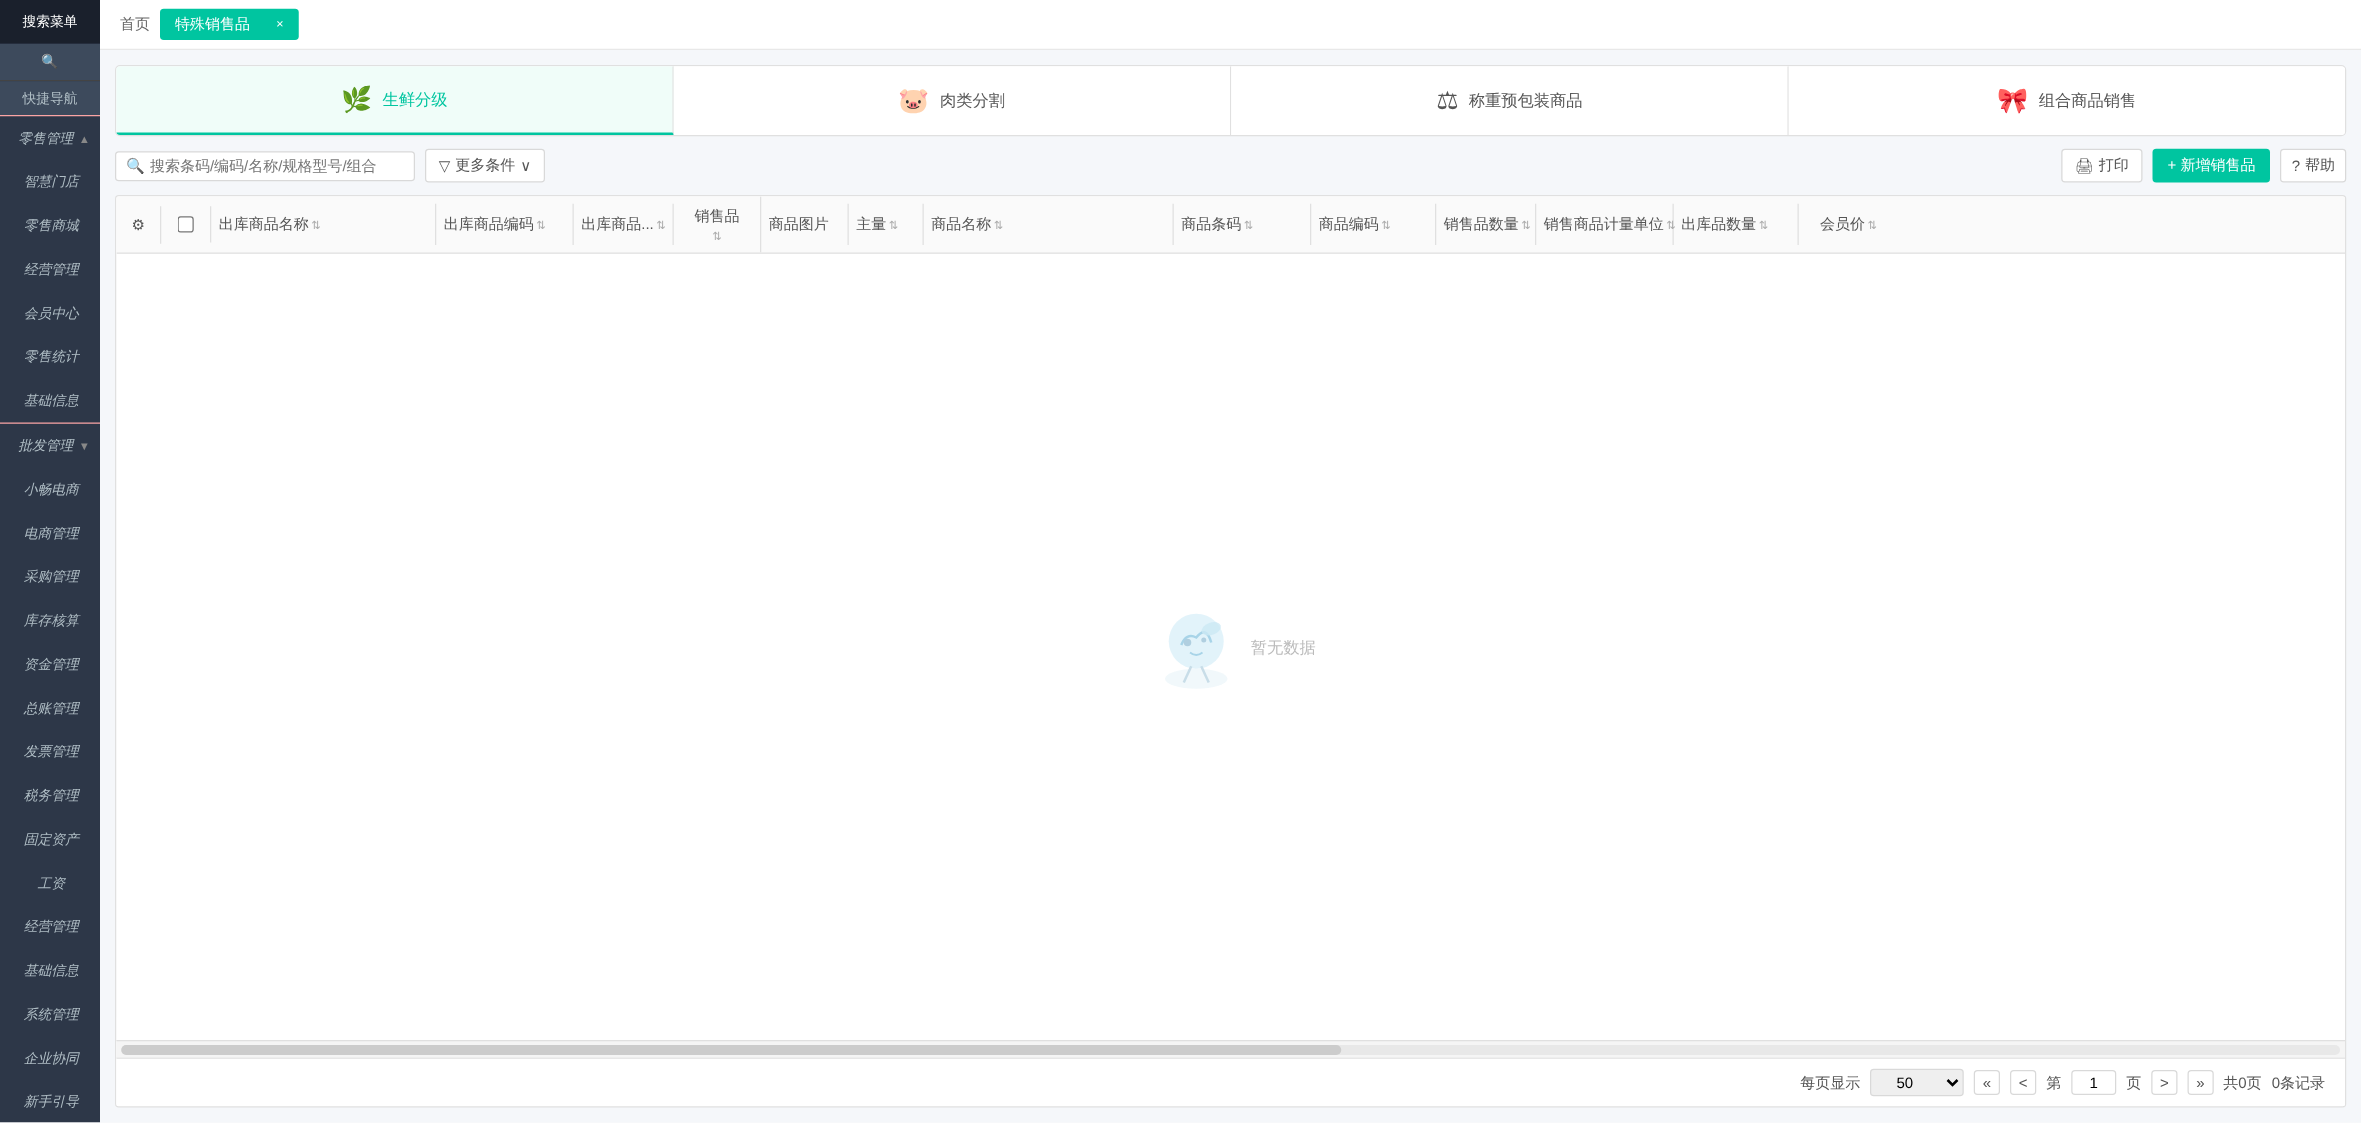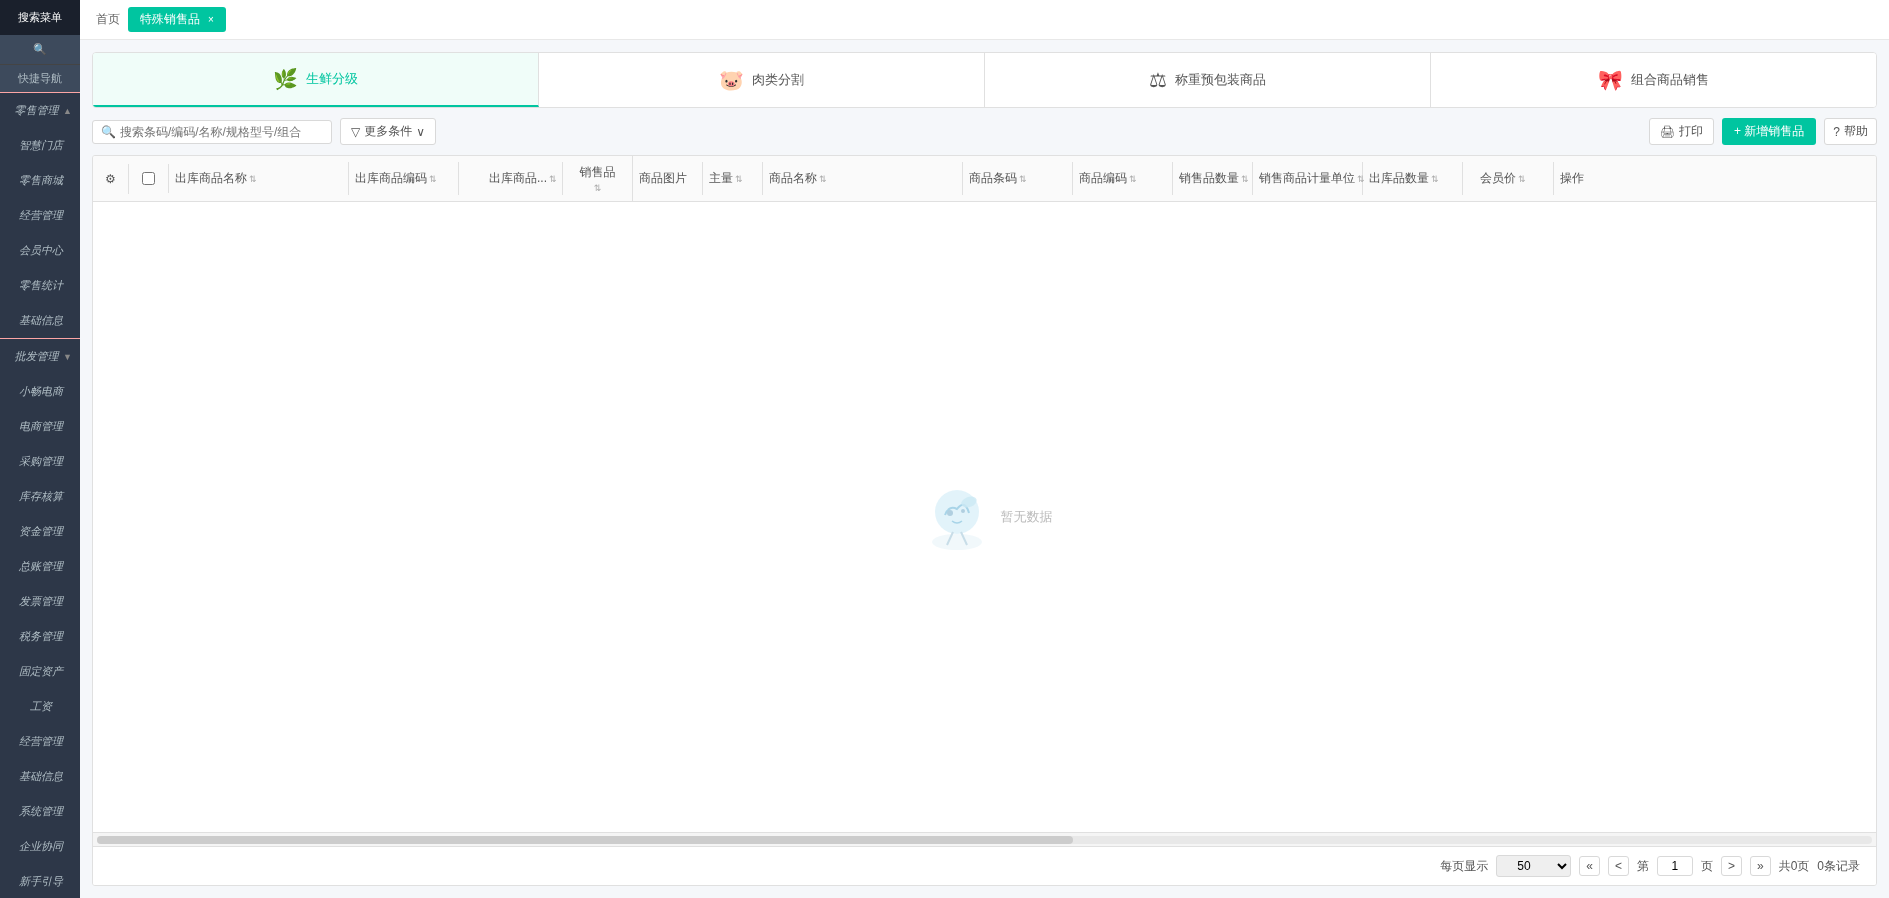--- a/index.html
+++ b/index.html
@@ -88,21 +88,21 @@
       cursor: pointer;
     }
     .topbar-tab {
       background: #00c5a0;
       color: #fff;
       padding: 4px 12px;
       border-radius: 3px;
       font-size: 12px;
       display: flex;
       align-items: center;
-      gap: 8px;
+      gap: 21px;
       cursor: pointer;
     }
     .topbar-tab .close-x {
       font-size: 10px;
       cursor: pointer;
     }
 
     
     .content {
       flex: 1;
@@ -258,21 +258,21 @@
       gap: 2px;
       white-space: nowrap;
       flex-shrink: 0;
     }
     .th:last-child { border-right: none; }
     .th .sort-icon { font-size: 9px; color: #aaa; }
     .th-checkbox { width: 40px; justify-content: center; }
     .th-settings { width: 36px; justify-content: center; }
     .th-name { width: 180px; }
     .th-code { width: 110px; }
-    .th-spec { width: 80px; margin-left: 24px; }
+    .th-spec { width: 80px; }
     .th-selling { width: 70px; flex-direction: column; }
     .th-img { width: 70px; }
     .th-main { width: 60px; }
     .th-goods-name { width: 200px; }
     .th-barcode { width: 110px; }
     .th-goods-code { width: 100px; }
     .th-qty { width: 80px; }
     .th-unit { width: 110px; }
     .th-out-qty { width: 100px; }
     .th-member-price { width: 80px; margin-left: 11px; }
@@ -572,23 +572,20 @@
             <span>销售商品计量单位</span>
             <span class="sort-icon">⇅</span>
           </div>
           <div class="th th-out-qty">
             <span>出库品数量</span>
             <span class="sort-icon">⇅</span>
           </div>
           <div class="th th-member-price">
             <span>会员价</span>
             <span class="sort-icon">⇅</span>
-          </div>
-          <div class="th th-actions">
-            <span>操作</span>
           </div>
         </div>
 
         <div class="empty-state">
           <svg class="empty-icon" viewBox="0 0 80 80" fill="none" xmlns="http://www.w3.org/2000/svg">
             <ellipse cx="40" cy="65" rx="25" ry="8" fill="#e8f4f8" opacity="0.6"></ellipse>
             <circle cx="40" cy="35" r="22" fill="#d6eef8" opacity="0.7"></circle>
             <path d="M28 38 Q32 28 40 32 Q48 22 52 36" stroke="#a8d4e8" stroke-width="2" fill="none"></path>
             <circle cx="33" cy="36" r="3" fill="#b0cfe0"></circle>
             <circle cx="46" cy="34" r="2" fill="#b0cfe0"></circle>

